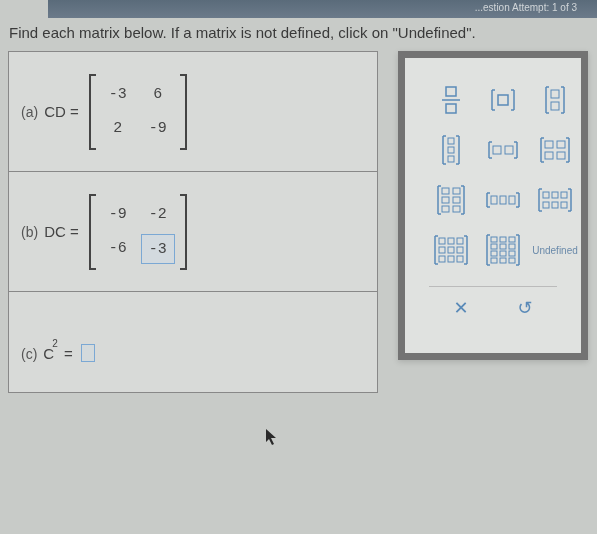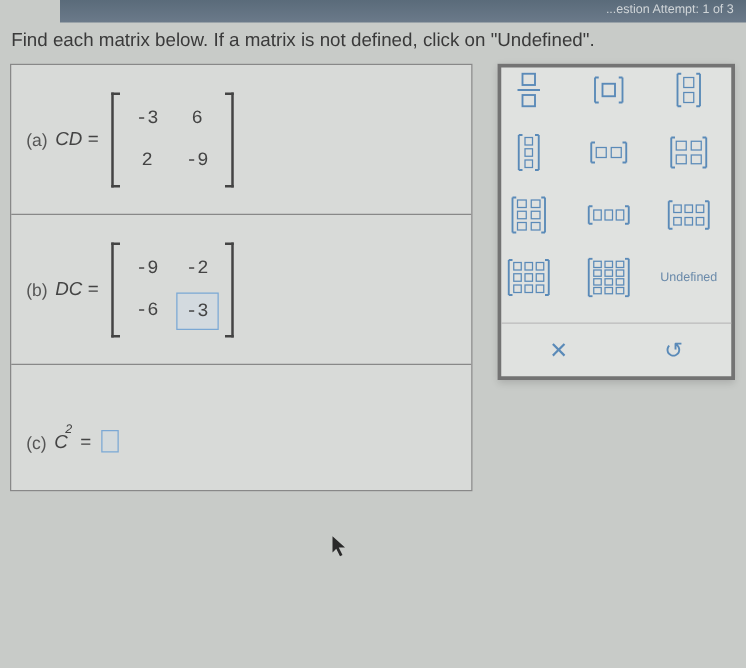--- a/index.html
+++ b/index.html
@@ -9,21 +9,21 @@
       background: #c8cbc8;
       font-family: Arial, sans-serif;
       color: #4a4a4a;
       overflow: hidden;
     }
     .top-bar {
       height: 18px;
       background: linear-gradient(to bottom, #5a6b7a, #6b7a8a);
       color: #d0d5d8;
       font-size: 10px;
-      padding: 2px 10px;
+      padding: 2px 20px;
       text-align: right;
       margin-left: 48px;
     }
     .instruction {
       font-size: 15px;
       padding: 6px 4px 10px 9px;
       color: #3a3a3a;
     }
     .main-area {
       display: flex;
@@ -43,21 +43,20 @@
       min-height: 120px;
     }
     .problem-row:last-child { border-bottom: none; min-height: 100px; }
     .part-label {
       font-size: 14px;
       margin-right: 6px;
       color: #555;
     }
     .expr {
       font-size: 15px;
-      font-style: italic;
       color: #444;
       margin-right: 8px;
     }
     .expr sup { font-size: 10px; position: relative; top: -6px; left: -2px; }
     .matrix {
       display: inline-flex;
       align-items: stretch;
       font-family: 'Courier New', monospace;
     }
     .bracket {
@@ -104,22 +103,22 @@
       display: inline-block;
       width: 14px;
       height: 18px;
       border: 1px solid #7ba8d4;
       background: rgba(200,220,240,0.2);
       vertical-align: middle;
     }
     .palette {
       width: 190px;
       background: #e0e2e0;
-      border: 3px solid #737373;
-      padding: 0;
+      border: 7px solid #737373;
+      padding: 24px;
       box-shadow: 0 2px 6px rgba(0,0,0,0.15);
       height: fit-content;
     }
     .pal-grid {
       display: grid;
       grid-template-columns: repeat(3, 1fr);
       gap: 14px 8px;
     }
     .pal-btn {
       width: 44px;

